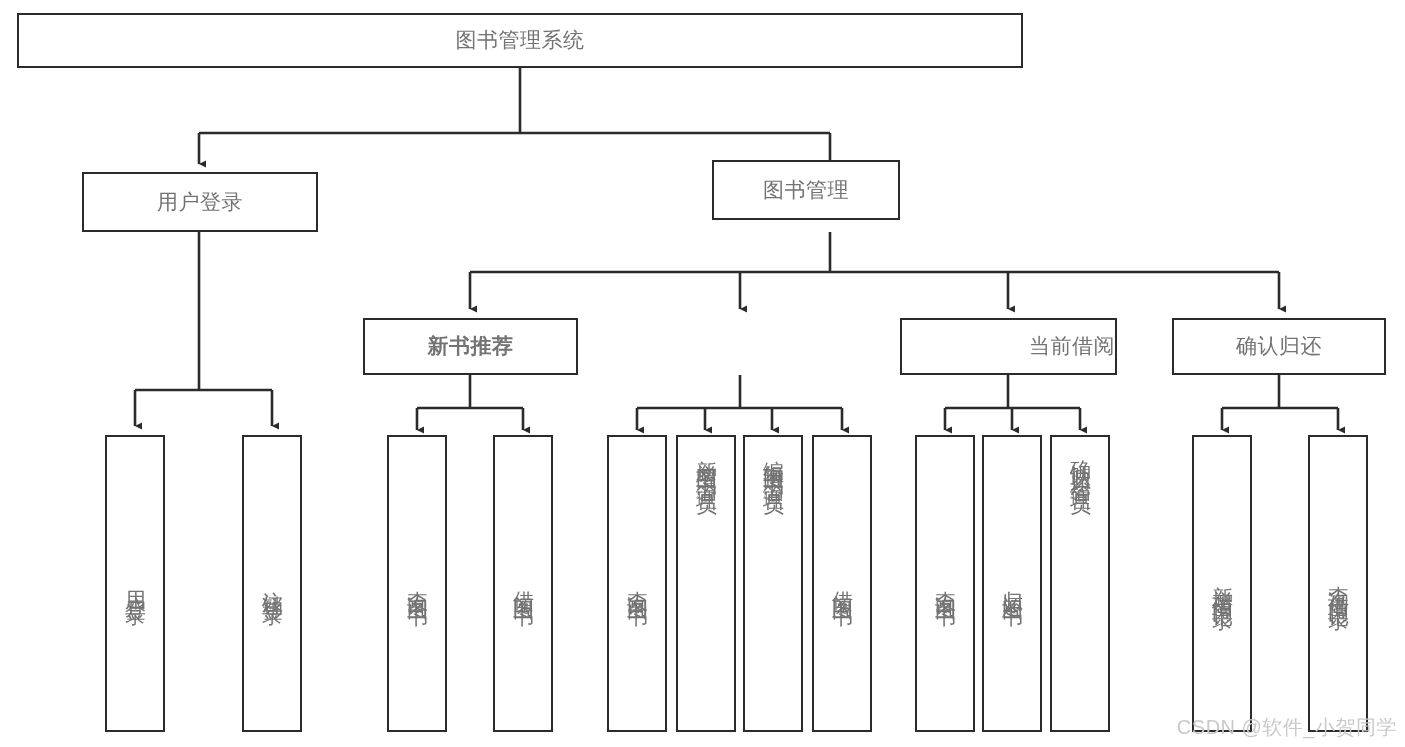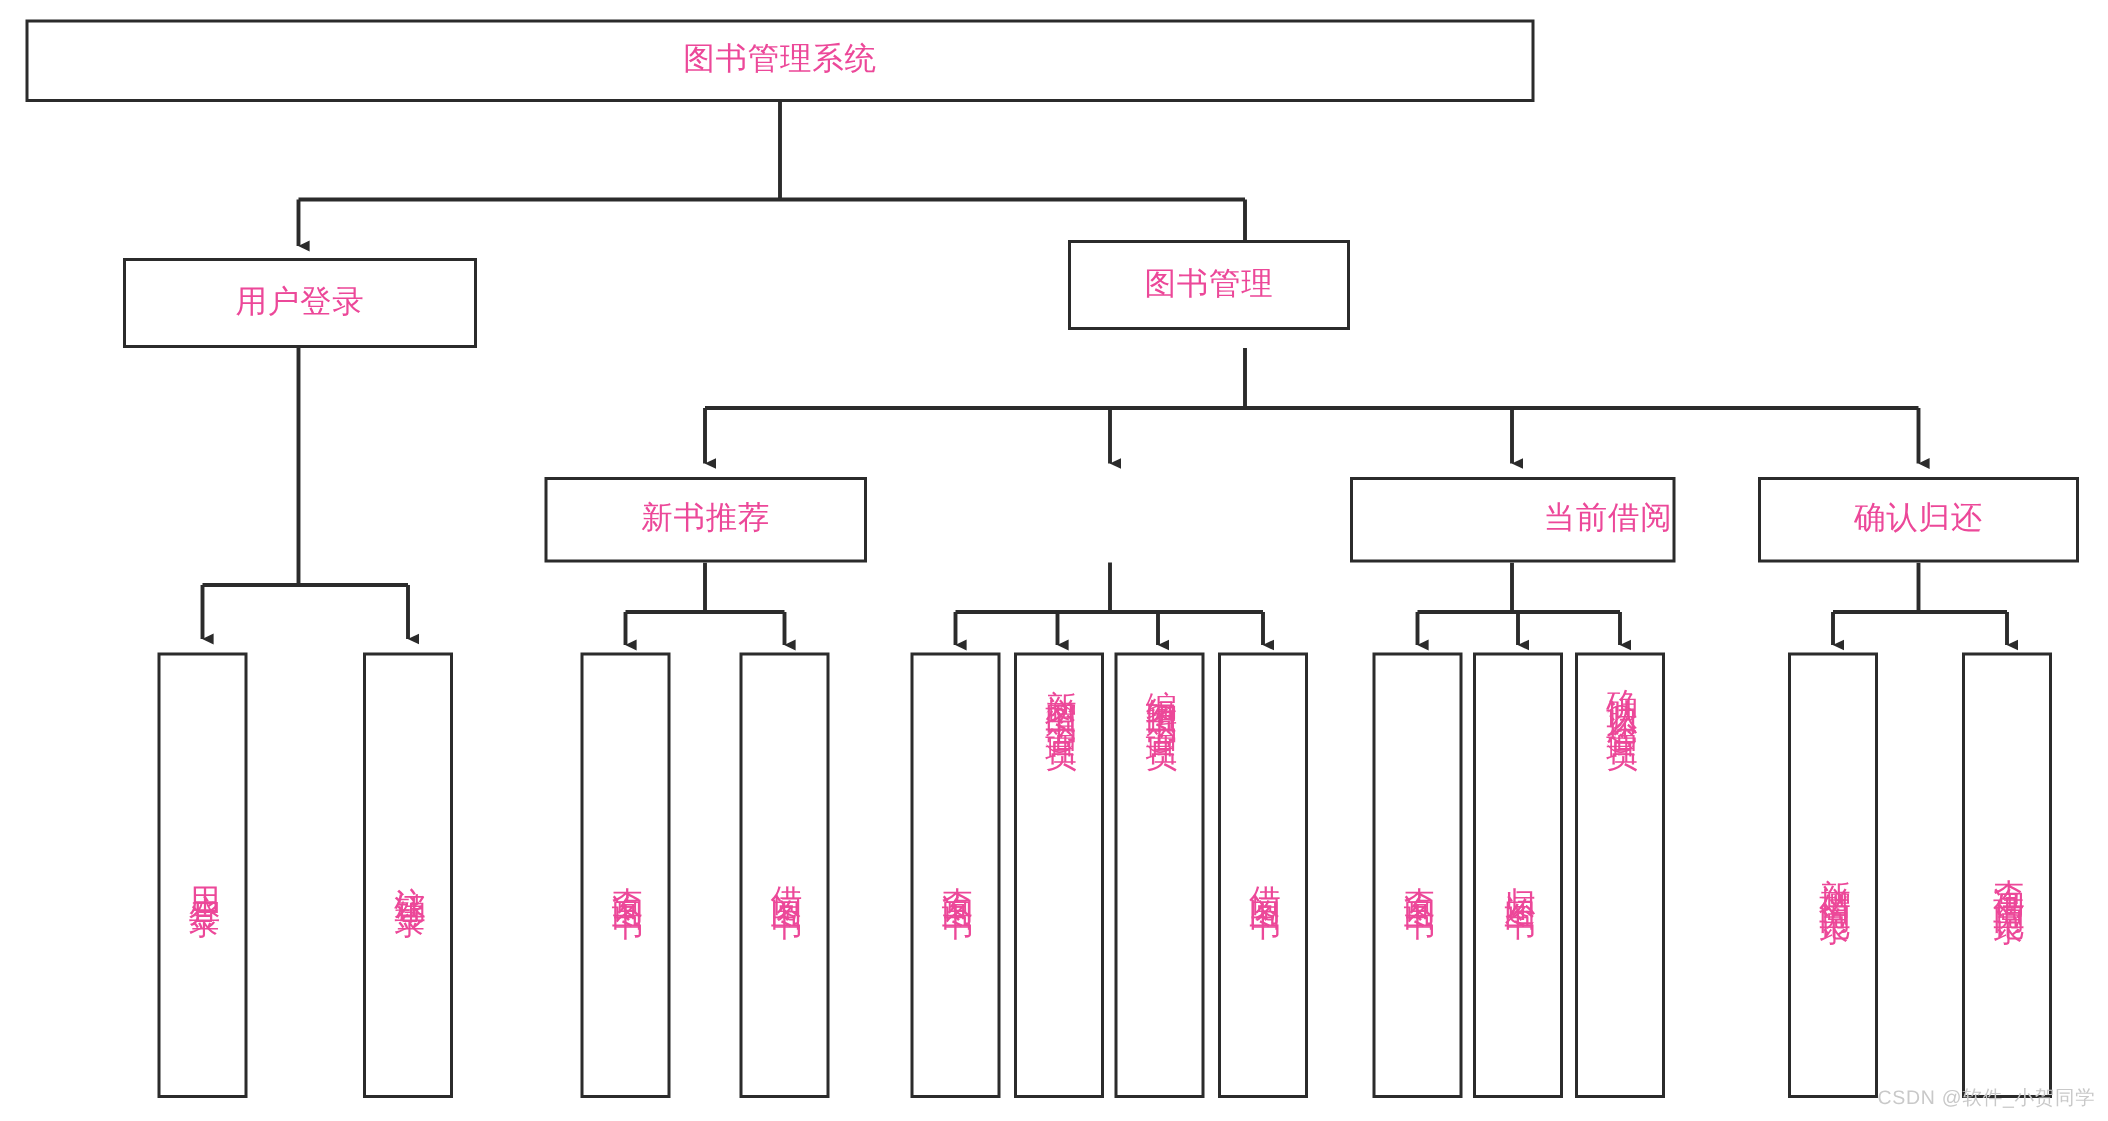--- a/index.html
+++ b/index.html
@@ -30,21 +30,21 @@
     position: absolute;
     box-sizing: border-box;
     background: #ffffff;
     border: 2.5px solid #2b2b2b;
     display: flex;
     align-items: center;
     justify-content: center;
     overflow: hidden;
   }
   .node-label {
-    color: #ec4899;
+    color: #737373;
     font-size: 21px;
     line-height: 1.18;
     letter-spacing: 0.5px;
     white-space: nowrap;
     text-align: center;
   }
   .node-box.vertical {
     align-items: flex-start;
     justify-content: center;
     padding-top: 6px;
@@ -58,21 +58,21 @@
   }
   .node-box.vertical.center-v {
     align-items: center;
     padding-top: 0;
   }
   .watermark {
     position: absolute;
     right: 8px;
     bottom: 6px;
     color: #c9c9c9;
-    font-size: 13px;
+    font-size: 20px;
     letter-spacing: 0.5px;
     white-space: nowrap;
     pointer-events: none;
   }
 </style>
 </head>
 <body>
 
 <div id="diagram-root">
 
@@ -132,21 +132,21 @@
   </div>
 
   <div class="node-box" style="left:82px; top:172px; width:236px; height:60px;">
     <span class="node-label">用户登录</span>
   </div>
 
   <div class="node-box" style="left:712px; top:160px; width:188px; height:60px;">
     <span class="node-label">图书管理</span>
   </div>
 
-  <div class="node-box" style="left:363px; top:318px; width:215px; height:57px;">
+  <div class="node-box" style="left:363px; top:318px; width:215px; height:57px;font-weight:bold;">
     <span class="node-label">新书推荐</span>
   </div>
 
 
   <div class="node-box" style="left:900px; top:318px; width:217px; height:57px;justify-content:flex-end;">
     <span class="node-label">当前借阅</span>
   </div>
 
   <div class="node-box" style="left:1172px; top:318px; width:214px; height:57px;">
     <span class="node-label">确认归还</span>

